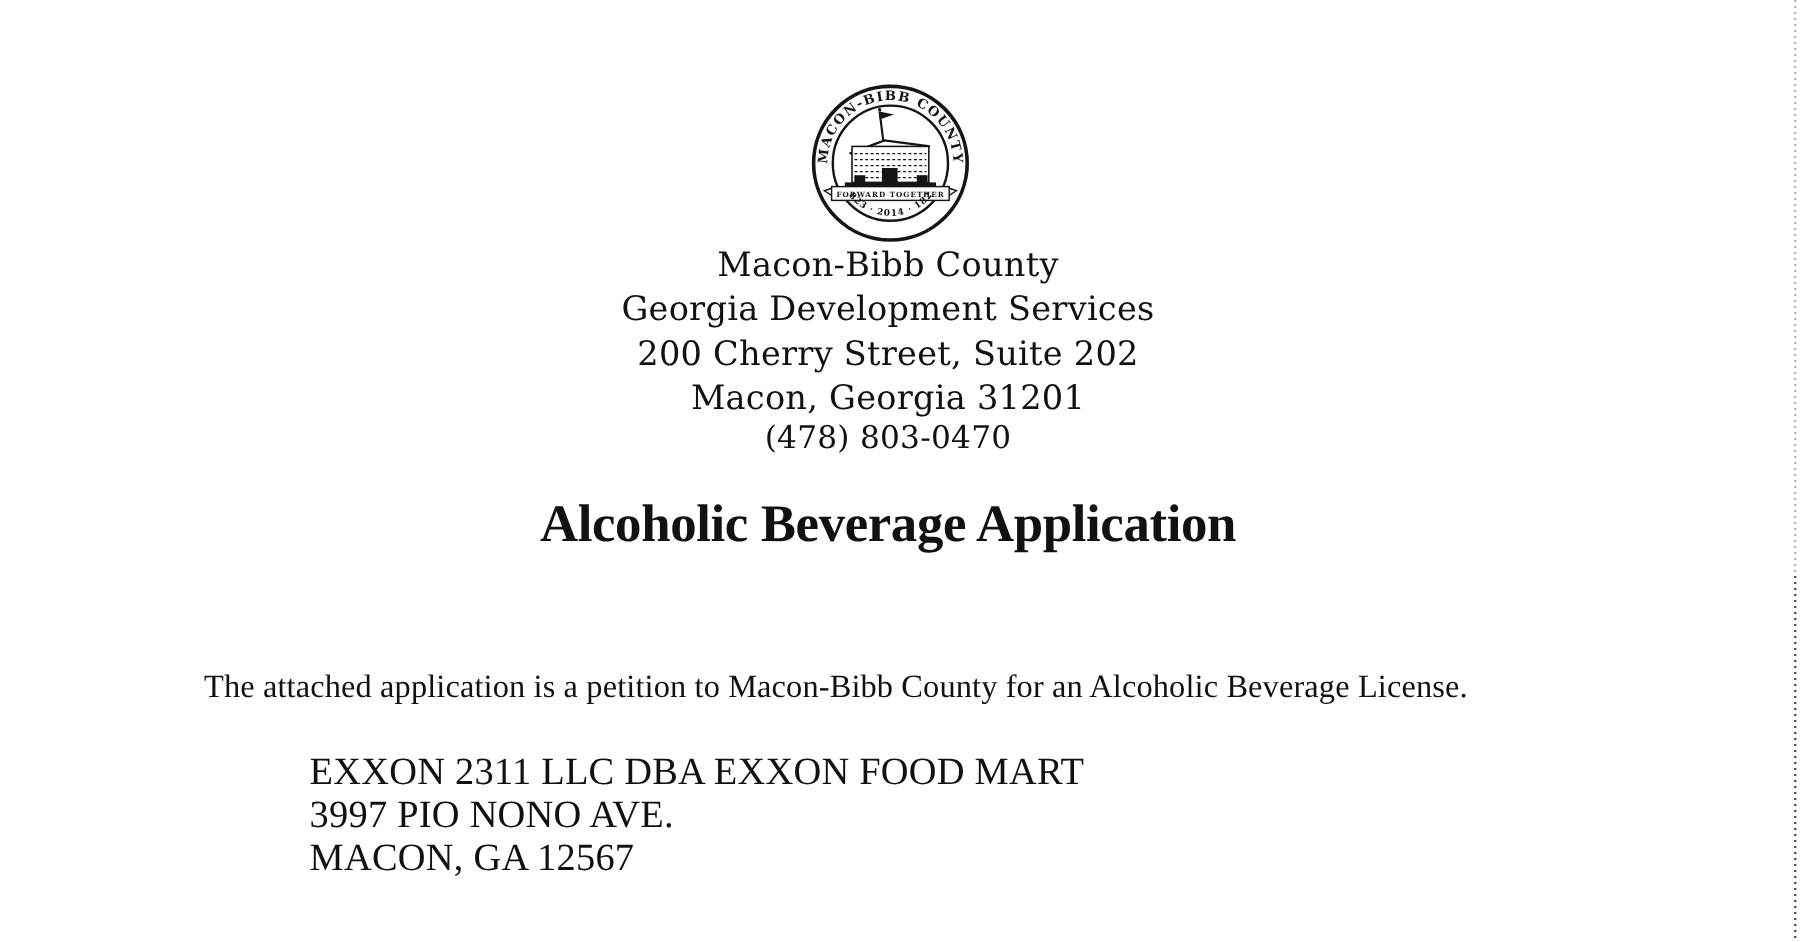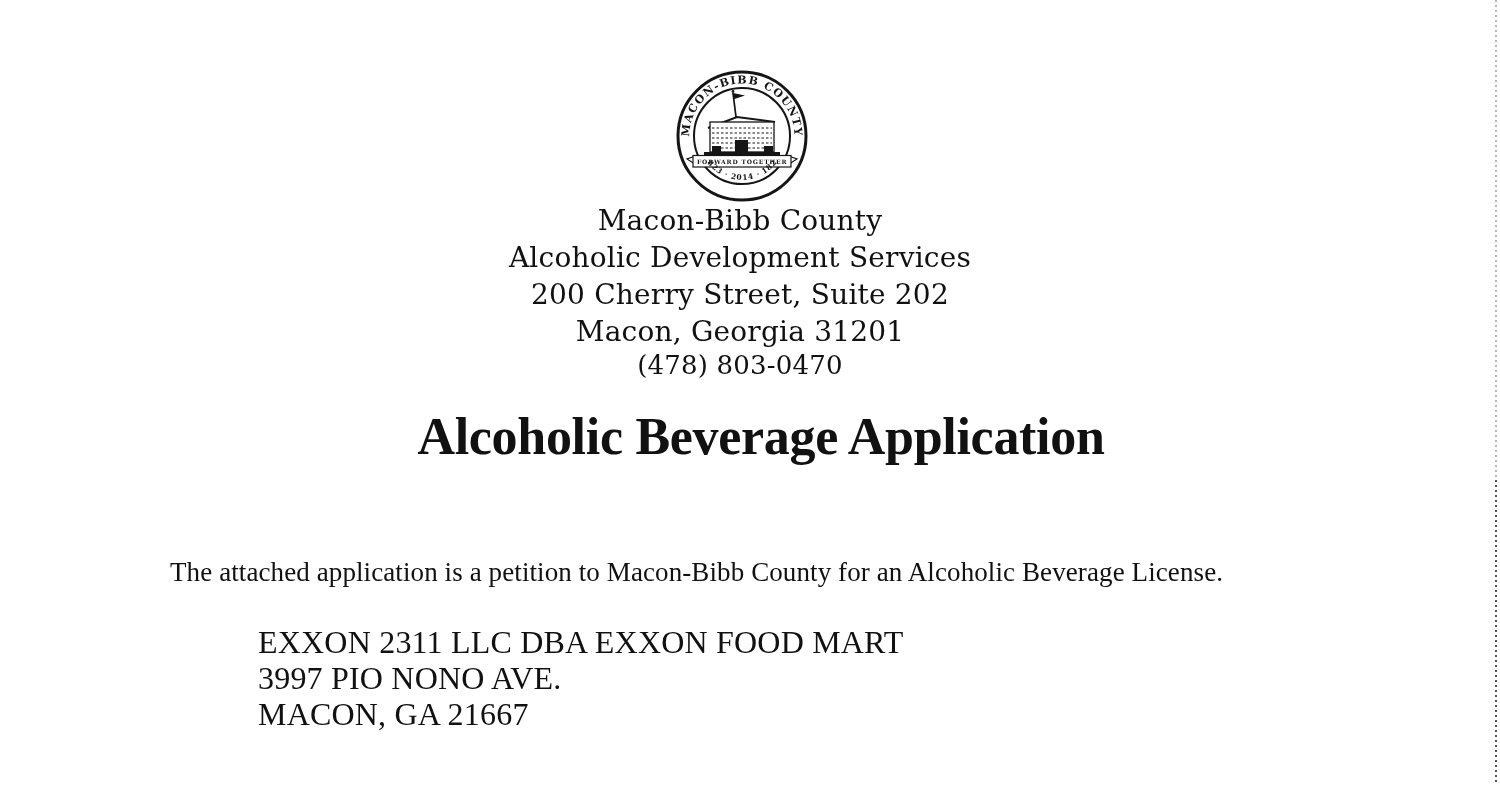--- a/index.html
+++ b/index.html
@@ -34,24 +34,23 @@
     letter-spacing: 0.2px;
   }
   .letterhead .phone-line {
     font-size: 26px;
     line-height: 31px;
   }
   .doc-title {
     top: 412px;
     font-family: "Liberation Serif", serif;
     font-weight: bold;
-    font-size: 52px;
+    font-size: 44px;
     line-height: 50px;
     letter-spacing: -0.3px;
-    padding-left: 21px;
   }
   .intro-line {
     position: absolute;
     top: 555px; left: 170px;
     font-size: 27px;
     line-height: 34px;
     letter-spacing: 0.1px;
     white-space: nowrap;
     text-align: right;
   }
@@ -112,32 +111,32 @@
       </text>
 
       <text class="seal-text" font-size="7.5">
         <textPath href="#arcBottom" startOffset="50%" text-anchor="middle" textLength="92">1823 · 2014 · 1822</textPath>
       </text>
     </svg>
   </div>
 
   <div class="center-col letterhead">
     <div>Macon-Bibb County</div>
-    <div>Alcoholic Development Services</div>
+    <div>Georgia Development Services</div>
     <div>200 Cherry Street, Suite 202</div>
     <div>Macon, Georgia 31201</div>
     <div class="phone-line">(478) 803-0470</div>
   </div>
 
   <div class="center-col doc-title">Alcoholic Beverage Application</div>
 
   <div class="intro-line">The attached application is a petition to Macon-Bibb County for an Alcoholic Beverage License.</div>
 
   <div class="applicant-block">
     <div>EXXON 2311 LLC DBA EXXON FOOD MART</div>
     <div>3997 PIO NONO AVE.</div>
-    <div>MACON, GA 21667</div>
+    <div>MACON, GA 12567</div>
   </div>
 
   <div class="edge-artifact top-seg"></div>
   <div class="edge-artifact bottom-seg"></div>
 
 </div>
 
 </body></html>

